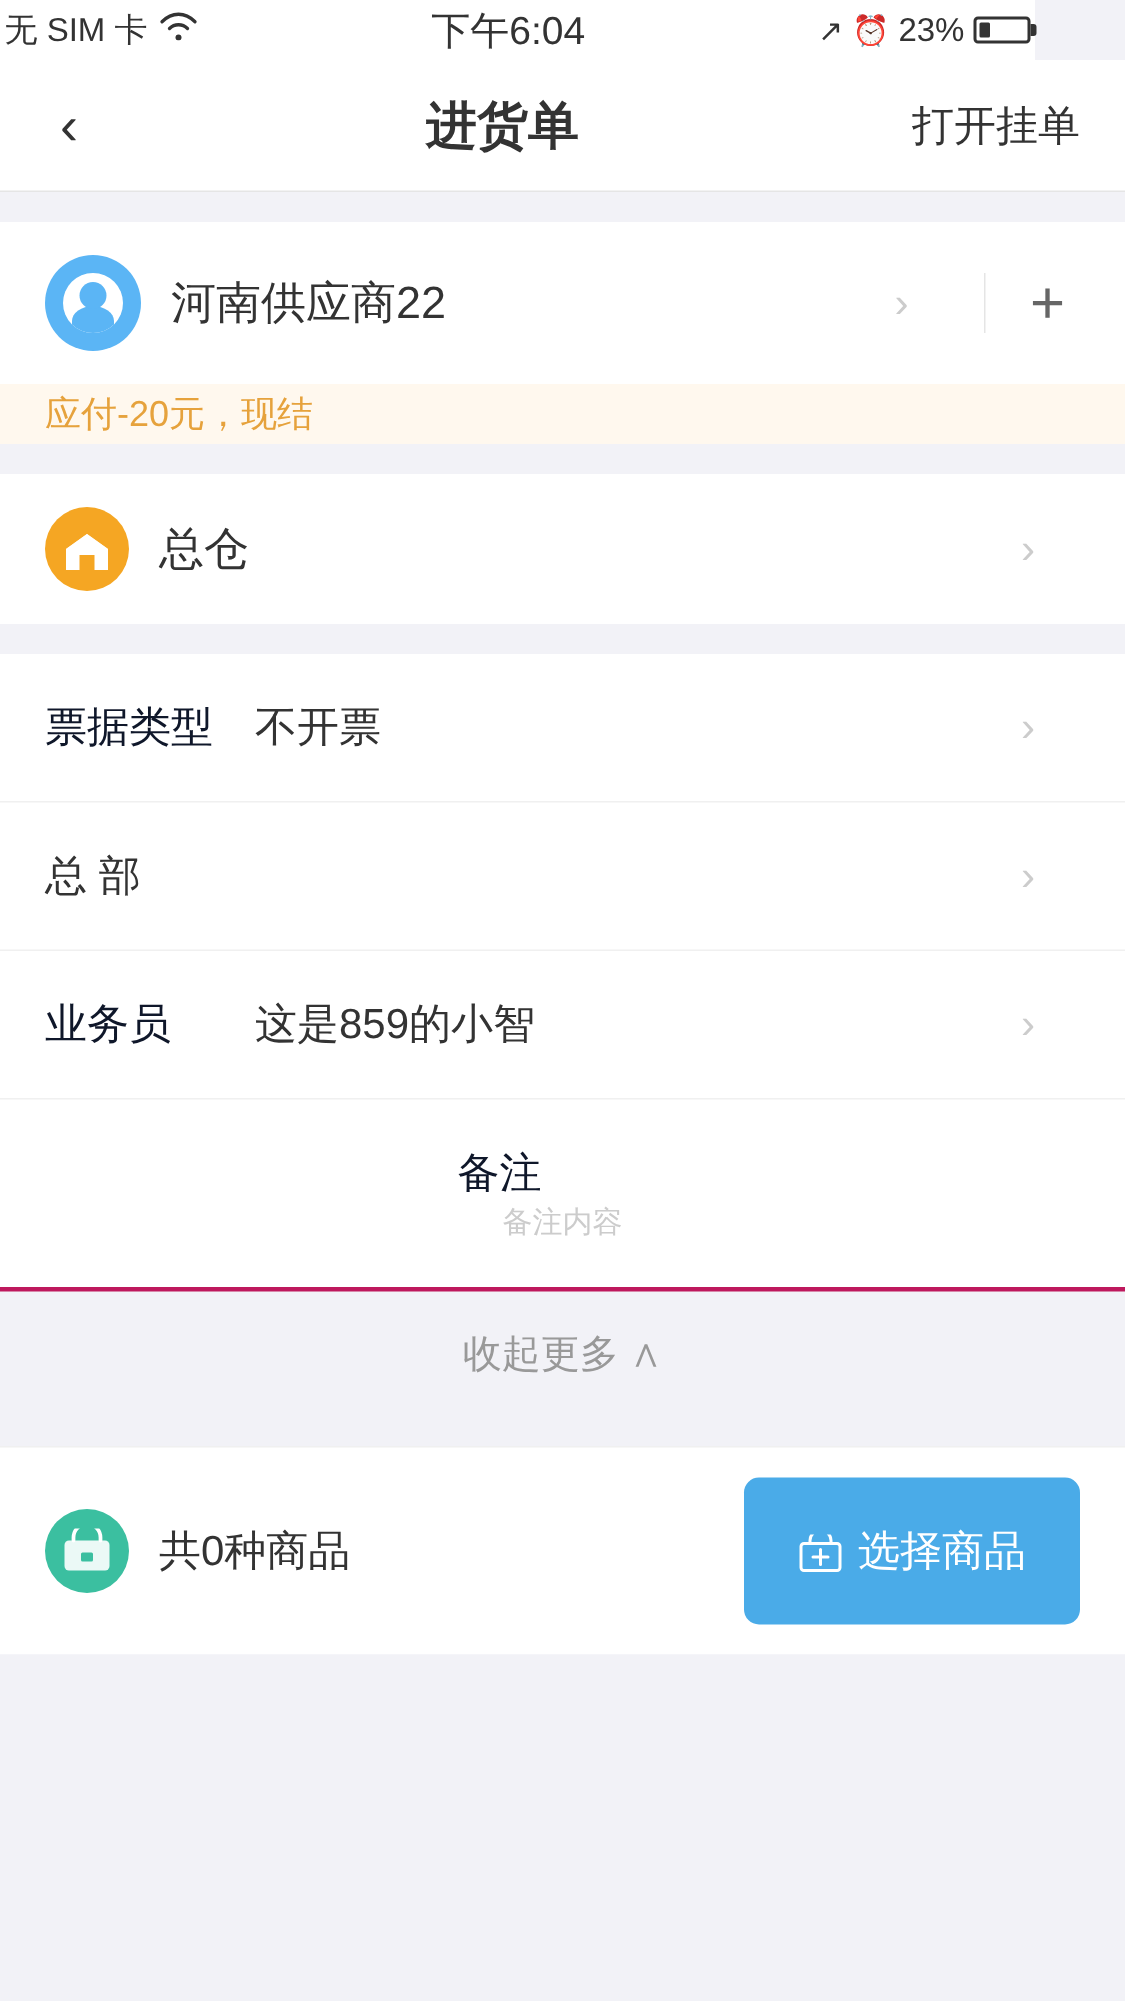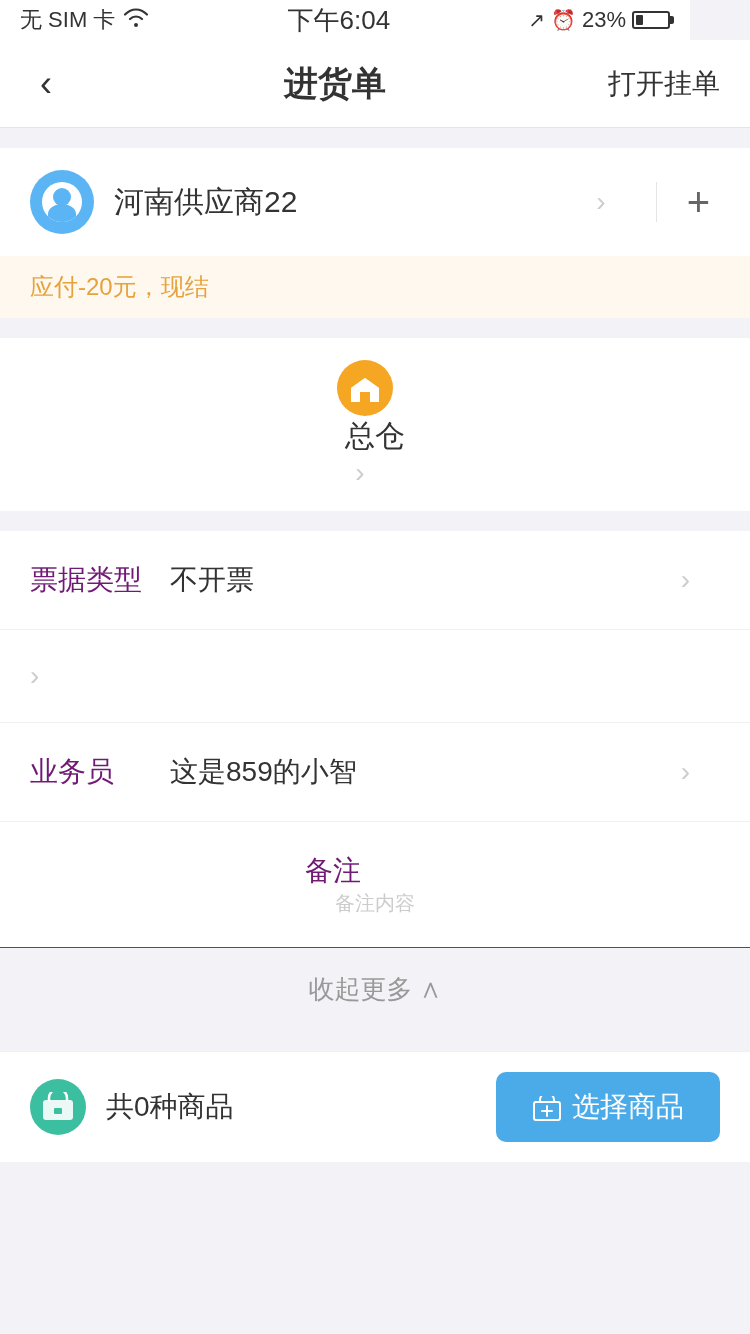--- a/index.html
+++ b/index.html
@@ -14,21 +14,21 @@
     }
 
     
     .status-bar {
       width: 690px;
       height: 40px;
       background: #fff;
       display: flex;
       align-items: center;
       justify-content: space-between;
-      padding: 0 20px;
+      padding: 0 3px;
       font-size: 22px;
       color: #333;
     }
     .status-left { display: flex; align-items: center; gap: 8px; }
     .status-center { font-size: 26px; font-weight: 500; }
     .status-right { display: flex; align-items: center; gap: 6px; font-size: 22px; }
     .battery-icon {
       width: 38px; height: 18px; border: 2px solid #333; border-radius: 3px;
       position: relative; display: inline-flex; align-items: center; padding: 2px;
     }
@@ -126,37 +126,36 @@
     .supplier-divider {
       width: 1px;
       height: 40px;
       background: #e5e5e5;
       margin: 0 20px;
     }
 
     
     .notice-bar {
       background: #fff8ee;
-      padding: 15px 30px;
+      padding: 4px 30px;
       font-size: 24px;
       color: #e6a23c;
     }
 
     .section-gap-small {
       height: 20px;
       background: #f2f2f7;
     }
 
     
     .warehouse-row {
       background: #fff;
       display: flex;
       align-items: center;
       padding: 22px 30px;
-      flex-direction: column;
     }
     .warehouse-icon {
       width: 56px; height: 56px; border-radius: 50%; background: #f5a623;
       display: flex; align-items: center; justify-content: center;
       margin-right: 20px; flex-shrink: 0;
       font-size: 28px;
     }
     .warehouse-name {
       flex: 1;
       font-size: 30px;
@@ -178,21 +177,21 @@
       padding: 30px 30px;
       border-bottom: 1px solid #f0f0f0;
       min-height: 90px;
     }
     .form-row:last-child {
       border-bottom: none;
       flex-direction: column;
     }
     .form-label {
       font-size: 28px;
-      color: #701a75;
+      color: #0f172a;
       width: 140px;
       flex-shrink: 0;
     }
     .form-value {
       flex: 1;
       font-size: 28px;
       color: #333;
     }
     .form-placeholder {
       flex: 1;
@@ -200,21 +199,21 @@
       color: #ccc;
     }
 
     
     .collapse-row {
       background: #f2f2f7;
       display: flex;
       align-items: center;
       justify-content: center;
       padding: 24px 0;
-      border-top: 1px solid #be185d;
+      border-top: 3px solid #be185d;
     }
     .collapse-text {
       font-size: 26px;
       color: #999;
     }
 
     
     .bottom-bar {
       background: #fff;
       display: flex;
@@ -231,27 +230,28 @@
     }
     .product-count {
       flex: 1;
       font-size: 28px;
       color: #333;
     }
     .select-btn {
       background: #4aabe8;
       color: #fff;
       font-size: 28px;
-      padding: 16px 36px;
+      padding: 30px 36px;
       border-radius: 10px;
       display: flex;
       align-items: center;
       gap: 10px;
       cursor: pointer;
       border: none;
+      font-family: Liberation Serif, serif;
     }
     .select-btn-icon {
       font-size: 28px;
     }
   </style>
 </head>
 <body>
 
 <div class="status-bar">
   <div class="status-left">
@@ -323,20 +323,21 @@
 
 <div class="form-section">
 
   <div class="form-row">
     <span class="form-label">票据类型</span>
     <span class="form-value">不开票</span>
     <span class="chevron-right">›</span>
   </div>
 
   <div class="form-row">
+    <span class="form-value">总 部</span>
     <span class="chevron-right">›</span>
   </div>
 
   <div class="form-row">
     <span class="form-label">业务员</span>
     <span class="form-value">这是859的小智</span>
     <span class="chevron-right">›</span>
   </div>
 
   <div class="form-row">

